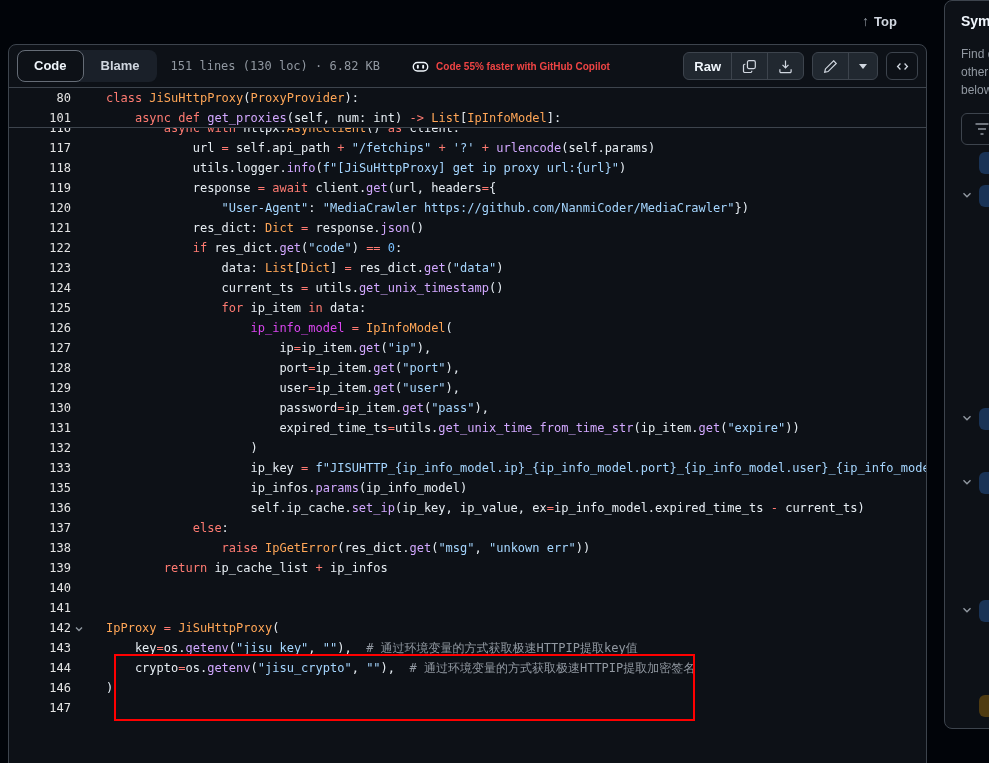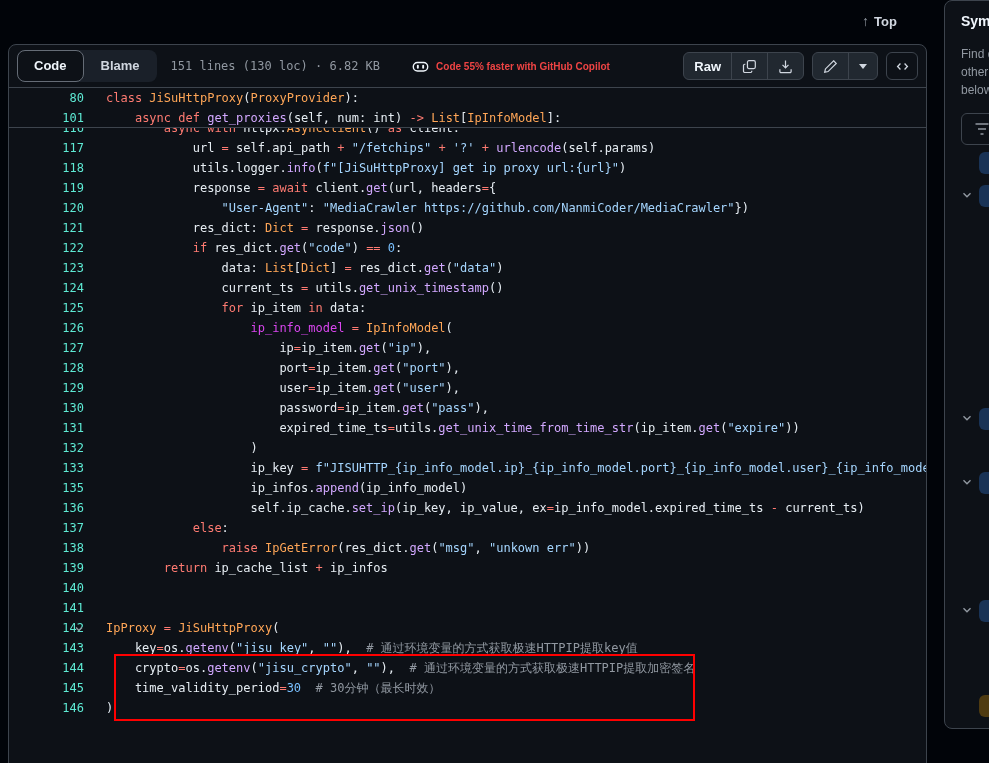--- a/index.html
+++ b/index.html
@@ -42,21 +42,21 @@
   .gbtn:first-child { border-left:none; }
   .icon-btn { width:32px; background:transparent; border:1px solid #3d444d; border-radius:6px;
               height:28px; display:flex; align-items:center; justify-content:center; cursor:pointer; }
   .caret { width:0; height:0; border-left:4px solid transparent; border-right:4px solid transparent;
            border-top:5px solid #d1d7e0; }
 
   
   .code-area { position:relative; height:676px; overflow:hidden; }
   .code-lines { padding-top:30px; position:relative; }
   .code-row { position:relative; height:20px; }
-  .ln { position:absolute; left:17px; top:0; width:58px; text-align:right; color:#5eead4;
+  .ln { position:absolute; left:4px; top:0; width:58px; text-align:right; color:#e5e5e5;
         font-family:"DejaVu Sans Mono", monospace; font-size:12px; line-height:20px; cursor:pointer; }
   .fold { position:absolute; left:64px; top:3px; width:16px; height:16px; cursor:pointer;
           color:#9198a1; }
   .code-text { position:absolute; left:97px; top:0; white-space:pre;
                font-family:"DejaVu Sans Mono", monospace; font-size:12px; line-height:20px;
                color:#e6edf3; }
   .sticky-block { position:absolute; left:0; top:0; width:100%; height:40px; background:#0d1117;
                   border-bottom:1px solid #3d444d; z-index:3; }
   .annotation-box { position:absolute; left:105px; top:566px; width:581px; height:67px;
                     border:2px solid #ff0000; z-index:4; pointer-events:none; }
@@ -215,21 +215,21 @@
         <div class="code-row">
           <span class="ln">132</span>
           <span class="code-text"><span style="color: rgb(230, 237, 243);">                    )</span></span>
         </div>
         <div class="code-row">
           <span class="ln">133</span>
           <span class="code-text"><span style="color: rgb(230, 237, 243);">                    ip_key </span><span style="color: rgb(255, 123, 114);">=</span><span style="color: rgb(230, 237, 243);"> </span><span style="color: rgb(165, 214, 255);">f"JISUHTTP_{ip_info_model.ip}_{ip_info_model.port}_{ip_info_model.user}_{ip_info_model.password}"</span></span>
         </div>
         <div class="code-row">
           <span class="ln">135</span>
-          <span class="code-text"><span style="color: rgb(230, 237, 243);">                    ip_infos.</span><span style="color: rgb(210, 168, 255);">append</span><span style="color: rgb(230, 237, 243);">(ip_info_model)</span></span>
+          <span class="code-text"><span style="color: rgb(230, 237, 243);">                    ip_infos.</span><span style="color: rgb(210, 168, 255);">params</span><span style="color: rgb(230, 237, 243);">(ip_info_model)</span></span>
         </div>
         <div class="code-row">
           <span class="ln">136</span>
           <span class="code-text"><span style="color: rgb(230, 237, 243);">                    self.ip_cache.</span><span style="color: rgb(210, 168, 255);">set_ip</span><span style="color: rgb(230, 237, 243);">(ip_key, ip_value, ex</span><span style="color: rgb(255, 123, 114);">=</span><span style="color: rgb(230, 237, 243);">ip_info_model.expired_time_ts </span><span style="color: rgb(255, 123, 114);">-</span><span style="color: rgb(230, 237, 243);"> current_ts)</span></span>
         </div>
         <div class="code-row">
           <span class="ln">137</span>
           <span class="code-text"><span style="color: rgb(230, 237, 243);">            </span><span style="color: rgb(255, 123, 114);">else</span><span style="color: rgb(230, 237, 243);">:</span></span>
         </div>
         <div class="code-row">
@@ -257,26 +257,26 @@
         </div>
         <div class="code-row">
           <span class="ln">143</span>
           <span class="code-text"><span style="color: rgb(230, 237, 243);">    key</span><span style="color: rgb(255, 123, 114);">=</span><span style="color: rgb(230, 237, 243);">os.</span><span style="color: rgb(210, 168, 255);">getenv</span><span style="color: rgb(230, 237, 243);">(</span><span style="color: rgb(165, 214, 255);">"jisu_key"</span><span style="color: rgb(230, 237, 243);">, </span><span style="color: rgb(165, 214, 255);">""</span><span style="color: rgb(230, 237, 243);">),  </span><span style="color: rgb(145, 152, 161);"># 通过环境变量的方式获取极速HTTPIP提取key值</span></span>
         </div>
         <div class="code-row">
           <span class="ln">144</span>
           <span class="code-text"><span style="color: rgb(230, 237, 243);">    crypto</span><span style="color: rgb(255, 123, 114);">=</span><span style="color: rgb(230, 237, 243);">os.</span><span style="color: rgb(210, 168, 255);">getenv</span><span style="color: rgb(230, 237, 243);">(</span><span style="color: rgb(165, 214, 255);">"jisu_crypto"</span><span style="color: rgb(230, 237, 243);">, </span><span style="color: rgb(165, 214, 255);">""</span><span style="color: rgb(230, 237, 243);">),  </span><span style="color: rgb(145, 152, 161);"># 通过环境变量的方式获取极速HTTPIP提取加密签名</span></span>
         </div>
         <div class="code-row">
-          <span class="ln">145</span>
-          <span class="code-text"><span style="color: rgb(230, 237, 243);">    time_validity_period</span><span style="color: rgb(255, 123, 114);">=</span><span style="color: rgb(121, 192, 255);">30</span><span style="color: rgb(230, 237, 243);">  </span><span style="color: rgb(145, 152, 161);"># 30分钟（最长时效）</span></span>
-        </div>
-        <div class="code-row">
           <span class="ln">146</span>
           <span class="code-text"><span style="color: rgb(230, 237, 243);">)</span></span>
+        </div>
+        <div class="code-row">
+          <span class="ln">147</span>
+          <span class="code-text"></span>
         </div>
       </div>
     <div class="sticky-block" id="sticky-lines">
         <div class="code-row">
           <span class="ln">80</span>
           <span class="code-text"><span style="color: rgb(255, 123, 114);">class</span><span style="color: rgb(230, 237, 243);"> </span><span style="color: rgb(255, 166, 87);">JiSuHttpProxy</span><span style="color: rgb(230, 237, 243);">(</span><span style="color: rgb(255, 166, 87);">ProxyProvider</span><span style="color: rgb(230, 237, 243);">):</span></span>
         </div>
         <div class="code-row">
           <span class="ln">101</span>
           <span class="code-text"><span style="color: rgb(230, 237, 243);">    </span><span style="color: rgb(255, 123, 114);">async</span><span style="color: rgb(230, 237, 243);"> </span><span style="color: rgb(255, 123, 114);">def</span><span style="color: rgb(230, 237, 243);"> </span><span style="color: rgb(210, 168, 255);">get_proxies</span><span style="color: rgb(230, 237, 243);">(self, num: int) </span><span style="color: rgb(255, 123, 114);">-&gt;</span><span style="color: rgb(230, 237, 243);"> </span><span style="color: rgb(255, 166, 87);">List</span><span style="color: rgb(230, 237, 243);">[</span><span style="color: rgb(255, 166, 87);">IpInfoModel</span><span style="color: rgb(230, 237, 243);">]:</span></span>

